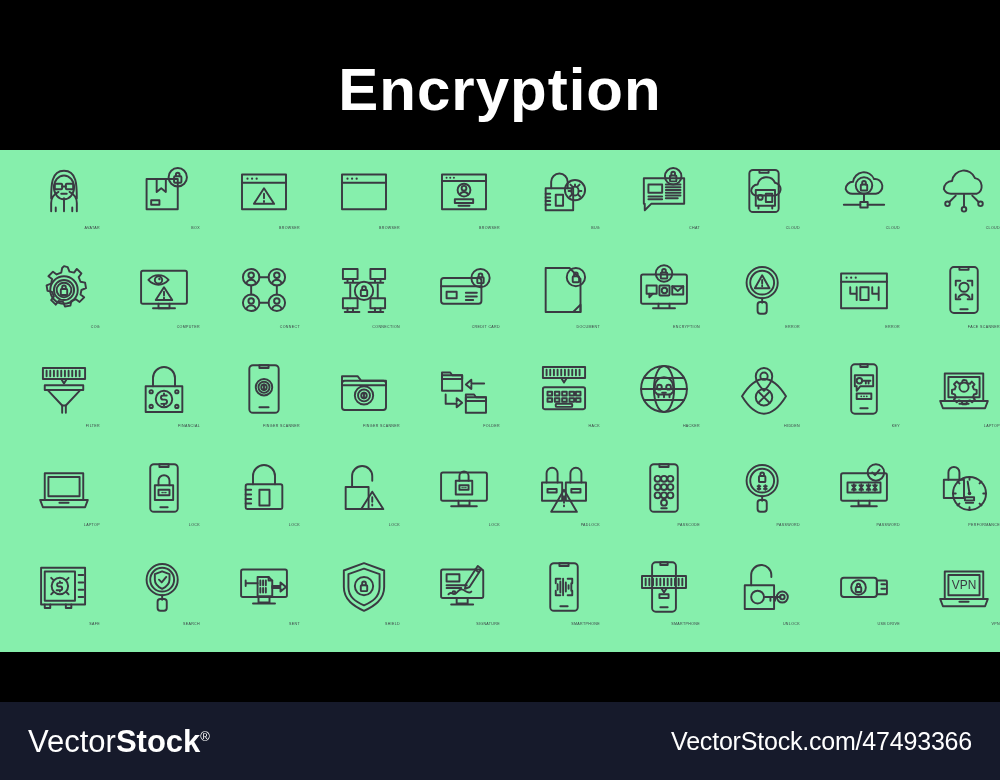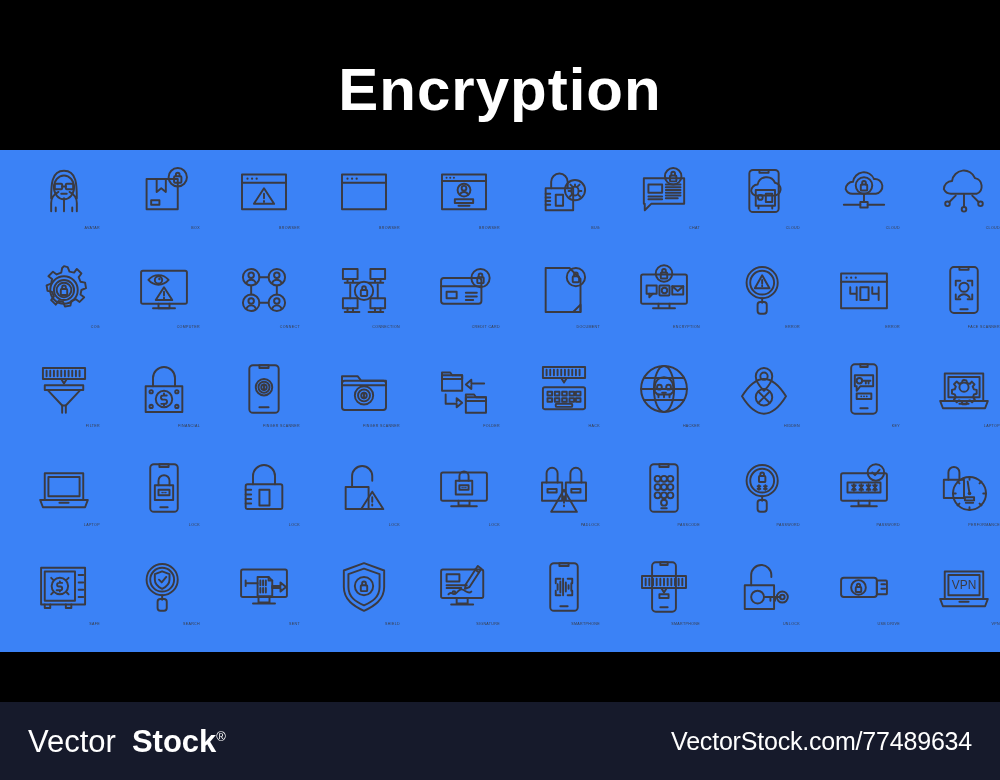--- a/index.html
+++ b/index.html
@@ -10,21 +10,21 @@
     width: 1000px;
     height: 780px;
     background: #ffffff;
     font-family: "Liberation Sans", "DejaVu Sans", sans-serif;
     overflow: hidden;
   }
   .page {
     position: relative;
     width: 1000px;
     height: 780px;
-    background: #3b82f6;
+    background: #86efac;
   }
 
   
   .header-bar {
     position: absolute;
     left: 0; top: 0;
     width: 1000px;
     height: 150px;
     background: #000000;
     display: flex;
@@ -117,21 +117,21 @@
     padding: 0 28px;
   }
   .logo {
     color: #ffffff;
     font-size: 31px;
     line-height: 1;
     white-space: nowrap;
     font-family: "Liberation Sans", "DejaVu Sans", sans-serif;
   }
   .logo .lg-light { font-weight: 300; margin-top: 32px; }
-  .logo .lg-bold { font-weight: bold; margin-left: 16px; }
+  .logo .lg-bold { font-weight: bold; }
   .logo .lg-reg {
     font-size: 13px;
     vertical-align: super;
     font-weight: normal;
   }
   .footer-url {
     color: #ffffff;
     font-size: 25px;
     letter-spacing: -0.2px;
     white-space: nowrap;
@@ -865,16 +865,16 @@
         <div class="icon-label">VPN</div>
       </div>
     </div>
 
   <div class="bottom-black"></div>
 
   <div class="footer">
     <div class="logo">
       <span class="lg-light">Vector</span><span class="lg-bold">Stock</span><span class="lg-reg">®</span>
     </div>
-    <div class="footer-url">VectorStock.com/77489634</div>
+    <div class="footer-url">VectorStock.com/47493366</div>
   </div>
 
 </div>
 
 </body></html>

